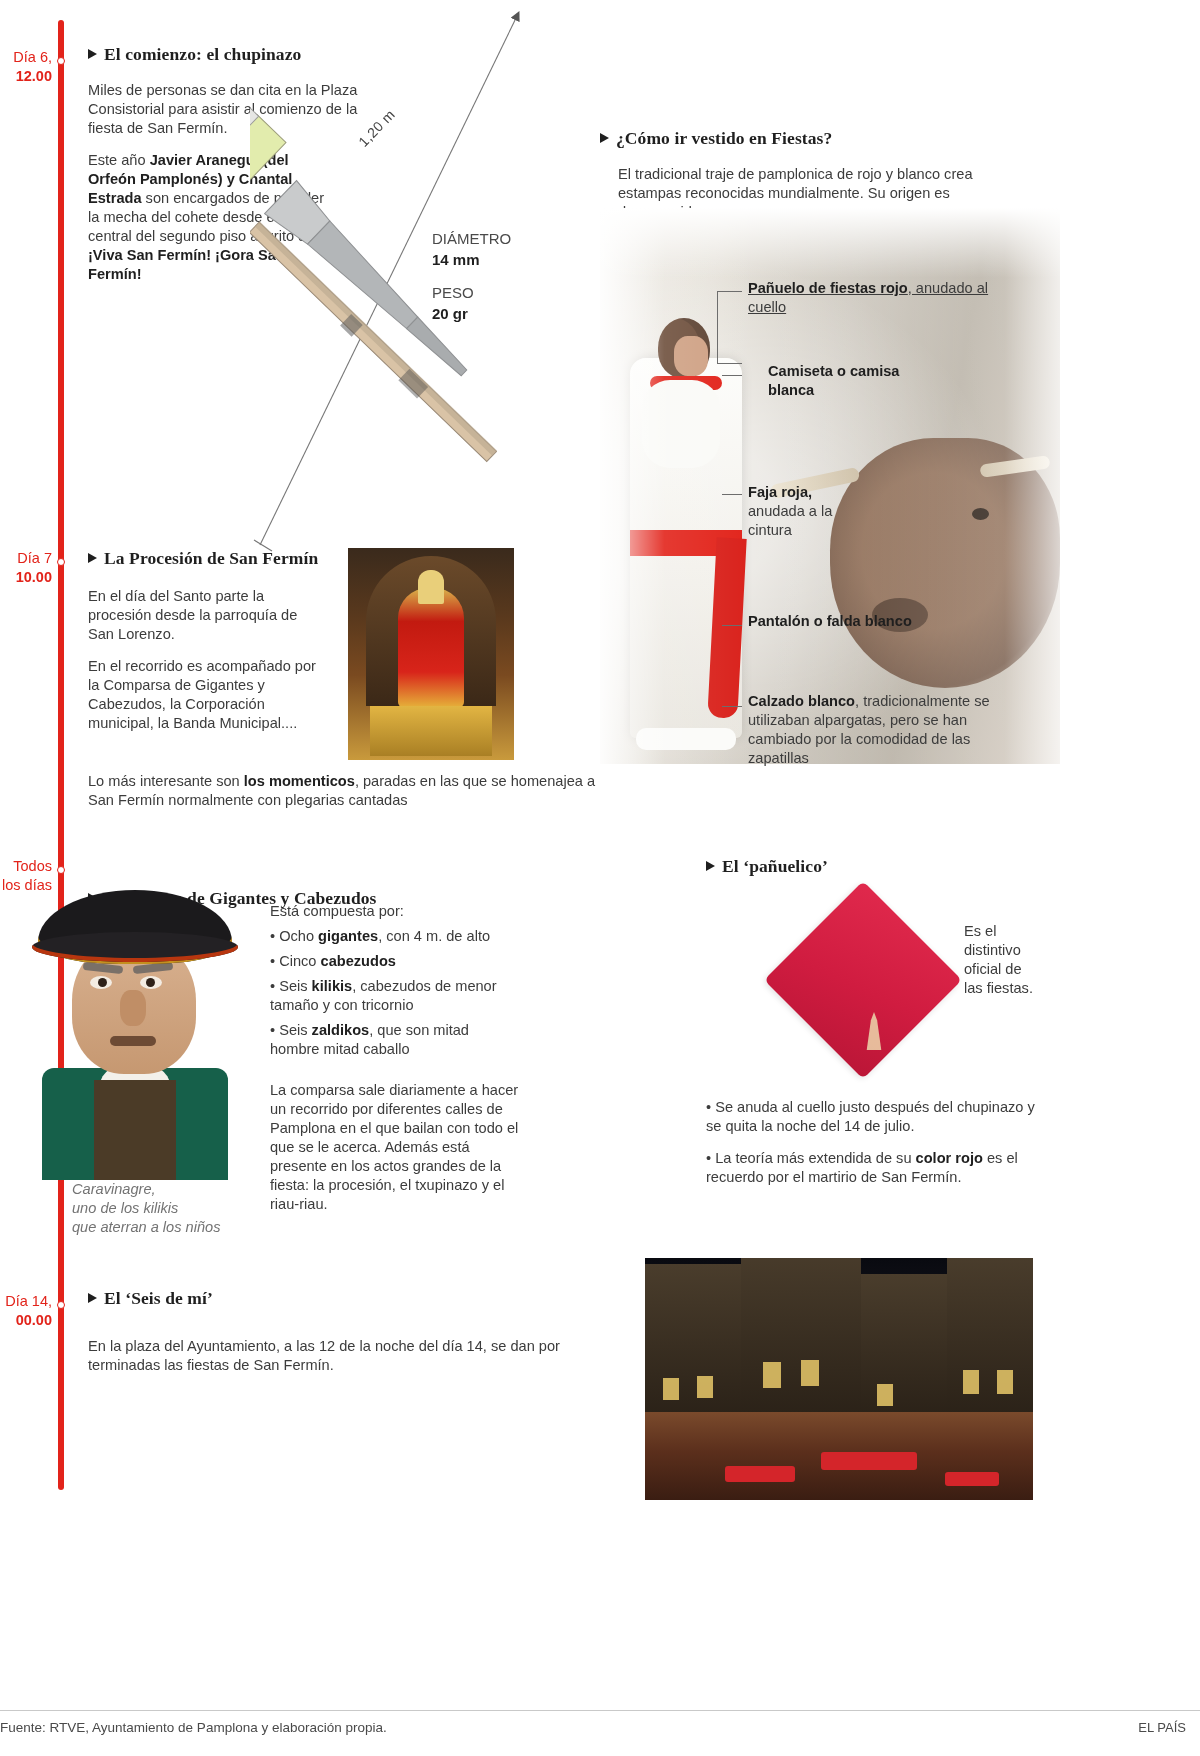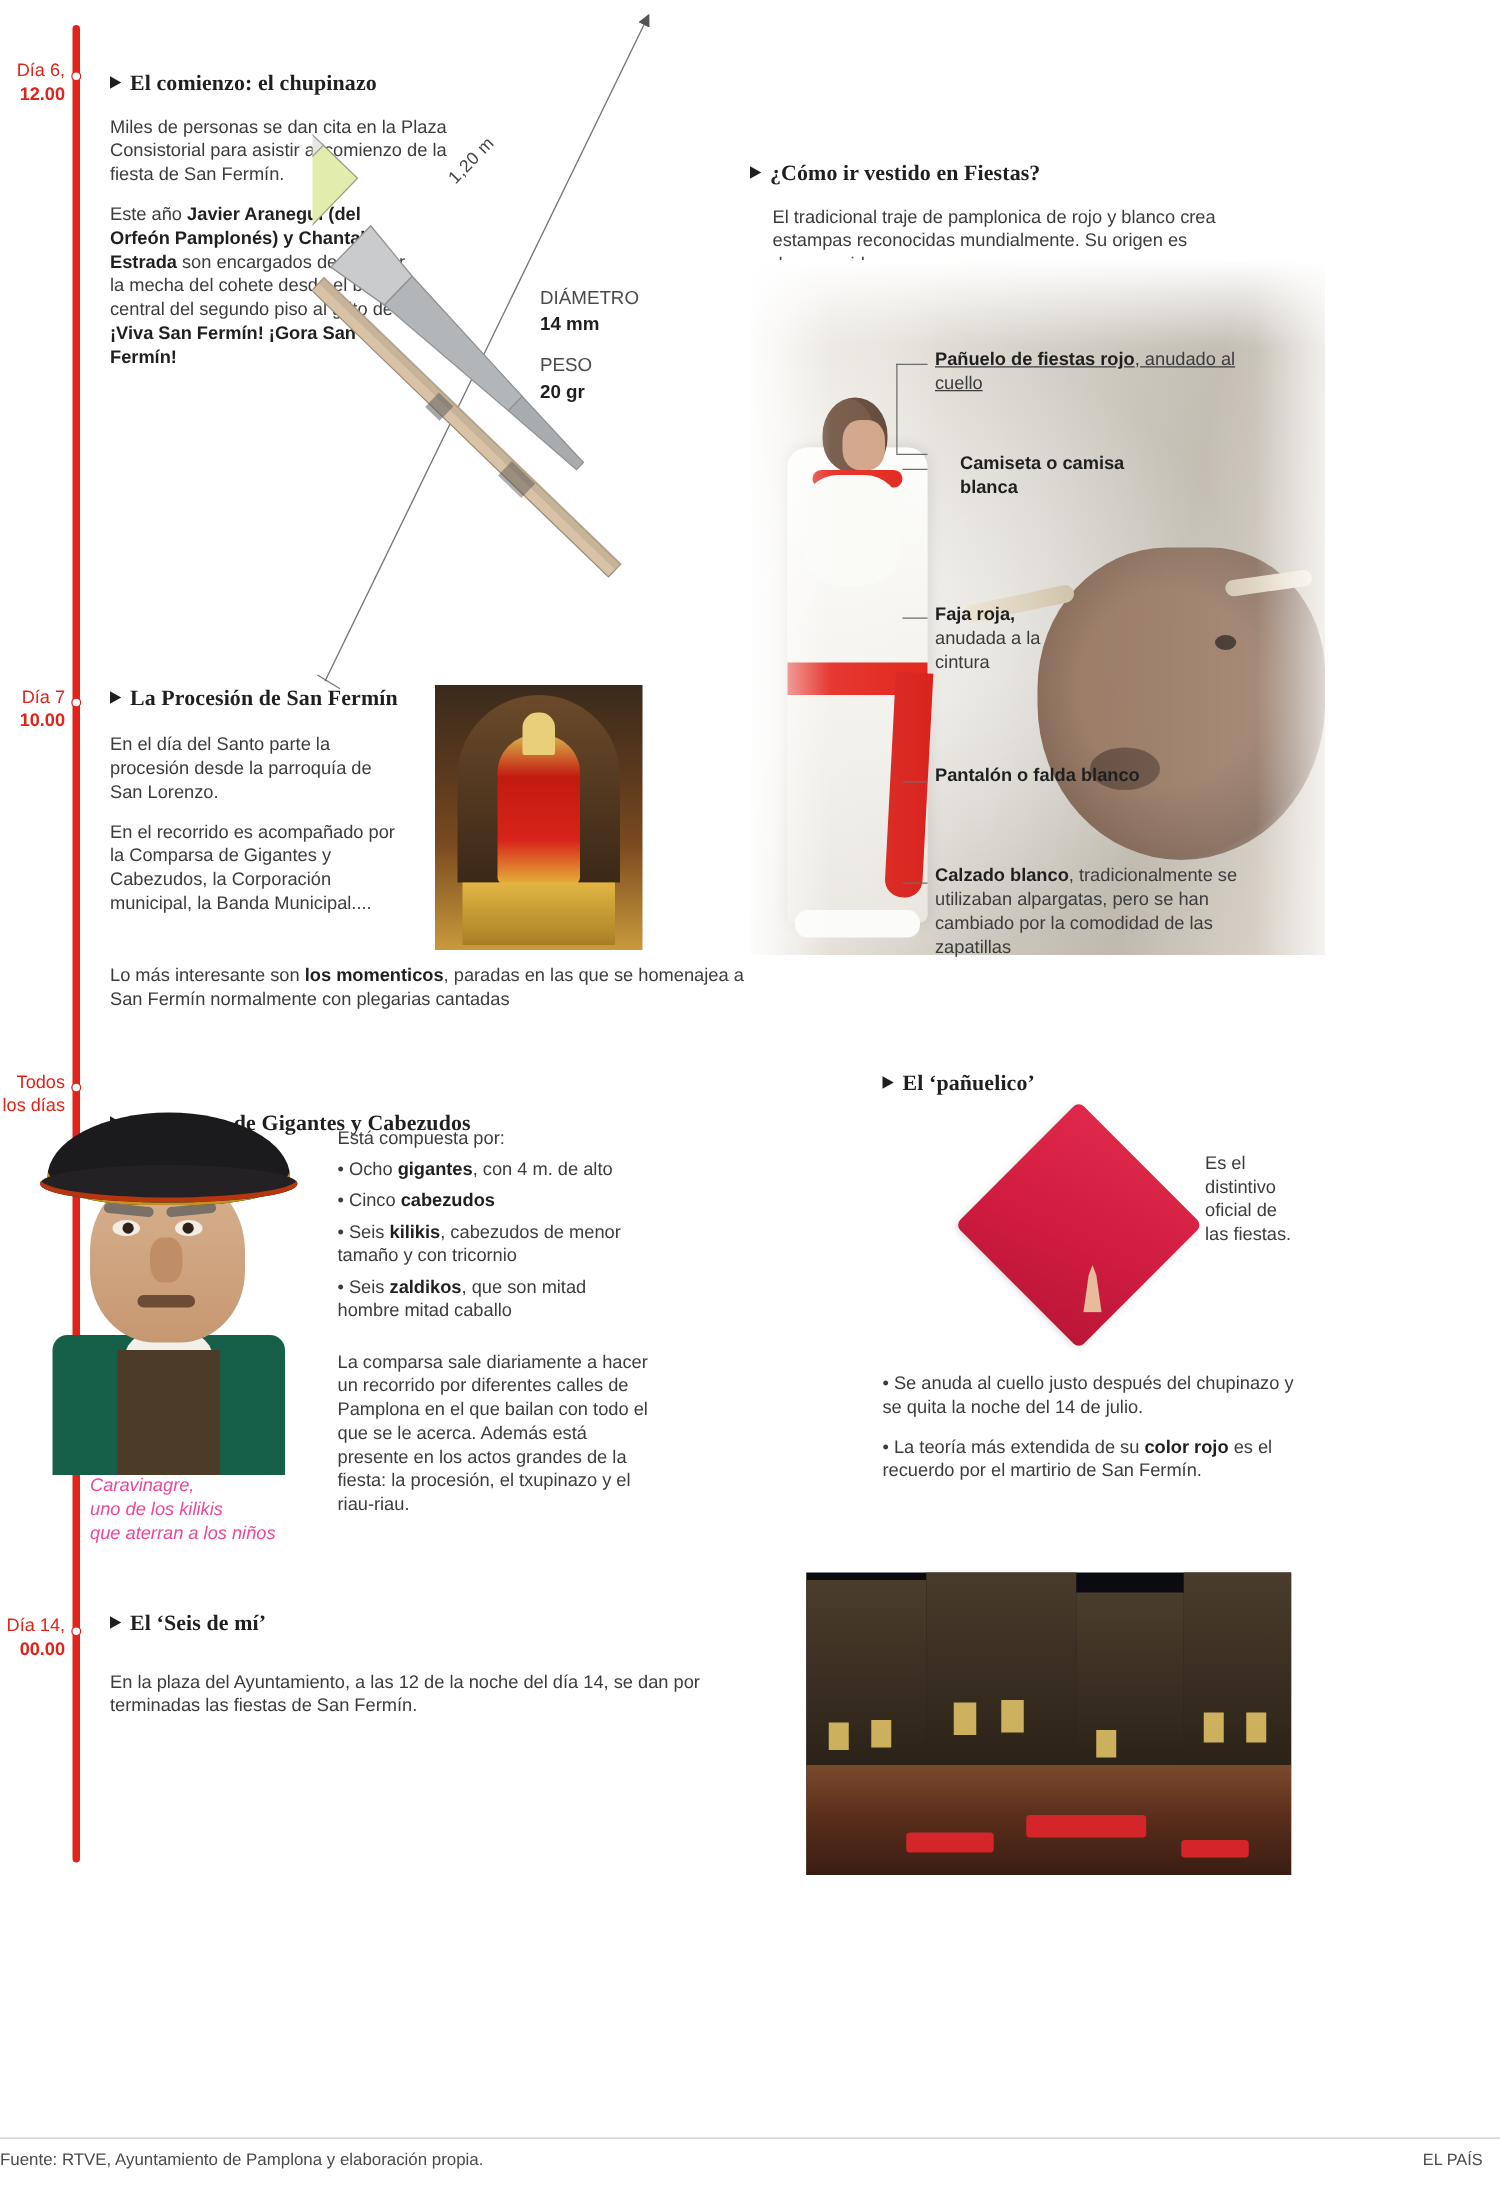--- a/index.html
+++ b/index.html
@@ -186,21 +186,21 @@
     <div>Todos</div>
     <div>los días</div>
   </div>
 
   <div class="tl-dot" style="top:1301px"></div>
   <div class="tl-label" style="top:1292px">
     <div>Día 14,</div>
     <div><b>00.00</b></div>
   </div>
 
-  <div class="blk" style="left:88px; top:56px; width:300px;">
+  <div class="blk" style="left:88px; top:44px; width:300px;">
     <h2 class="sec-title">
       <span class="tri"></span><span>El comienzo: el chupinazo</span>
     </h2>
     <div style="height:16px"></div>
     <p class="body" style="width:290px">Miles de personas se dan cita en la Plaza Consistorial para asistir al comienzo de la fiesta de San Fermín.</p>
     <p class="body" style="width:238px"><span>Este año </span><b>Javier Aranegui (del Orfeón Pamplonés) y Chantal Estrada</b><span> son encargados de prender la mecha del cohete desde el balcón central del segundo piso al grito de </span><b>¡Viva San Fermín! ¡Gora San Fermín!</b></p>
   </div>
 
   <div class="rocket-wrap">
     <svg width="360" height="580" viewBox="0 0 360 580">
@@ -334,21 +334,21 @@
     <div class="g-eye r"></div>
     <div class="g-pupil l"></div>
     <div class="g-pupil r"></div>
     <div class="g-nose"></div>
     <div class="g-mouth"></div>
     <div class="g-hat"></div>
     <div class="g-hat2"></div>
   </div>
 
   <div class="blk" style="left:72px; top:1180px; width:210px;">
-    <div style="font-style:italic; font-size:14.6px; line-height:19px; color:#ec4899; white-space:pre-line">Caravinagre,
+    <div style="font-style:italic; font-size:14.6px; line-height:19px; color:#737373; white-space:pre-line">Caravinagre,
 uno de los kilikis
 que aterran a los niños</div>
   </div>
 
   <div class="blk" style="left:270px; top:902px; width:250px;">
     <p class="body" style="margin-bottom:6px">Está compuesta por:</p>
     <p class="body" style="margin-bottom:6px"><span>• Ocho </span><b>gigantes</b><span>, con 4 m. de alto</span></p>
     <p class="body" style="margin-bottom:6px"><span>• Cinco </span><b>cabezudos</b><span></span></p>
     <p class="body" style="margin-bottom:6px"><span>• Seis </span><b>kilikis</b><span>, cabezudos de menor tamaño y con tricornio</span></p>
     <p class="body" style="margin-bottom:22px"><span>• Seis </span><b>zaldikos</b><span>, que son mitad hombre mitad caballo</span></p>

